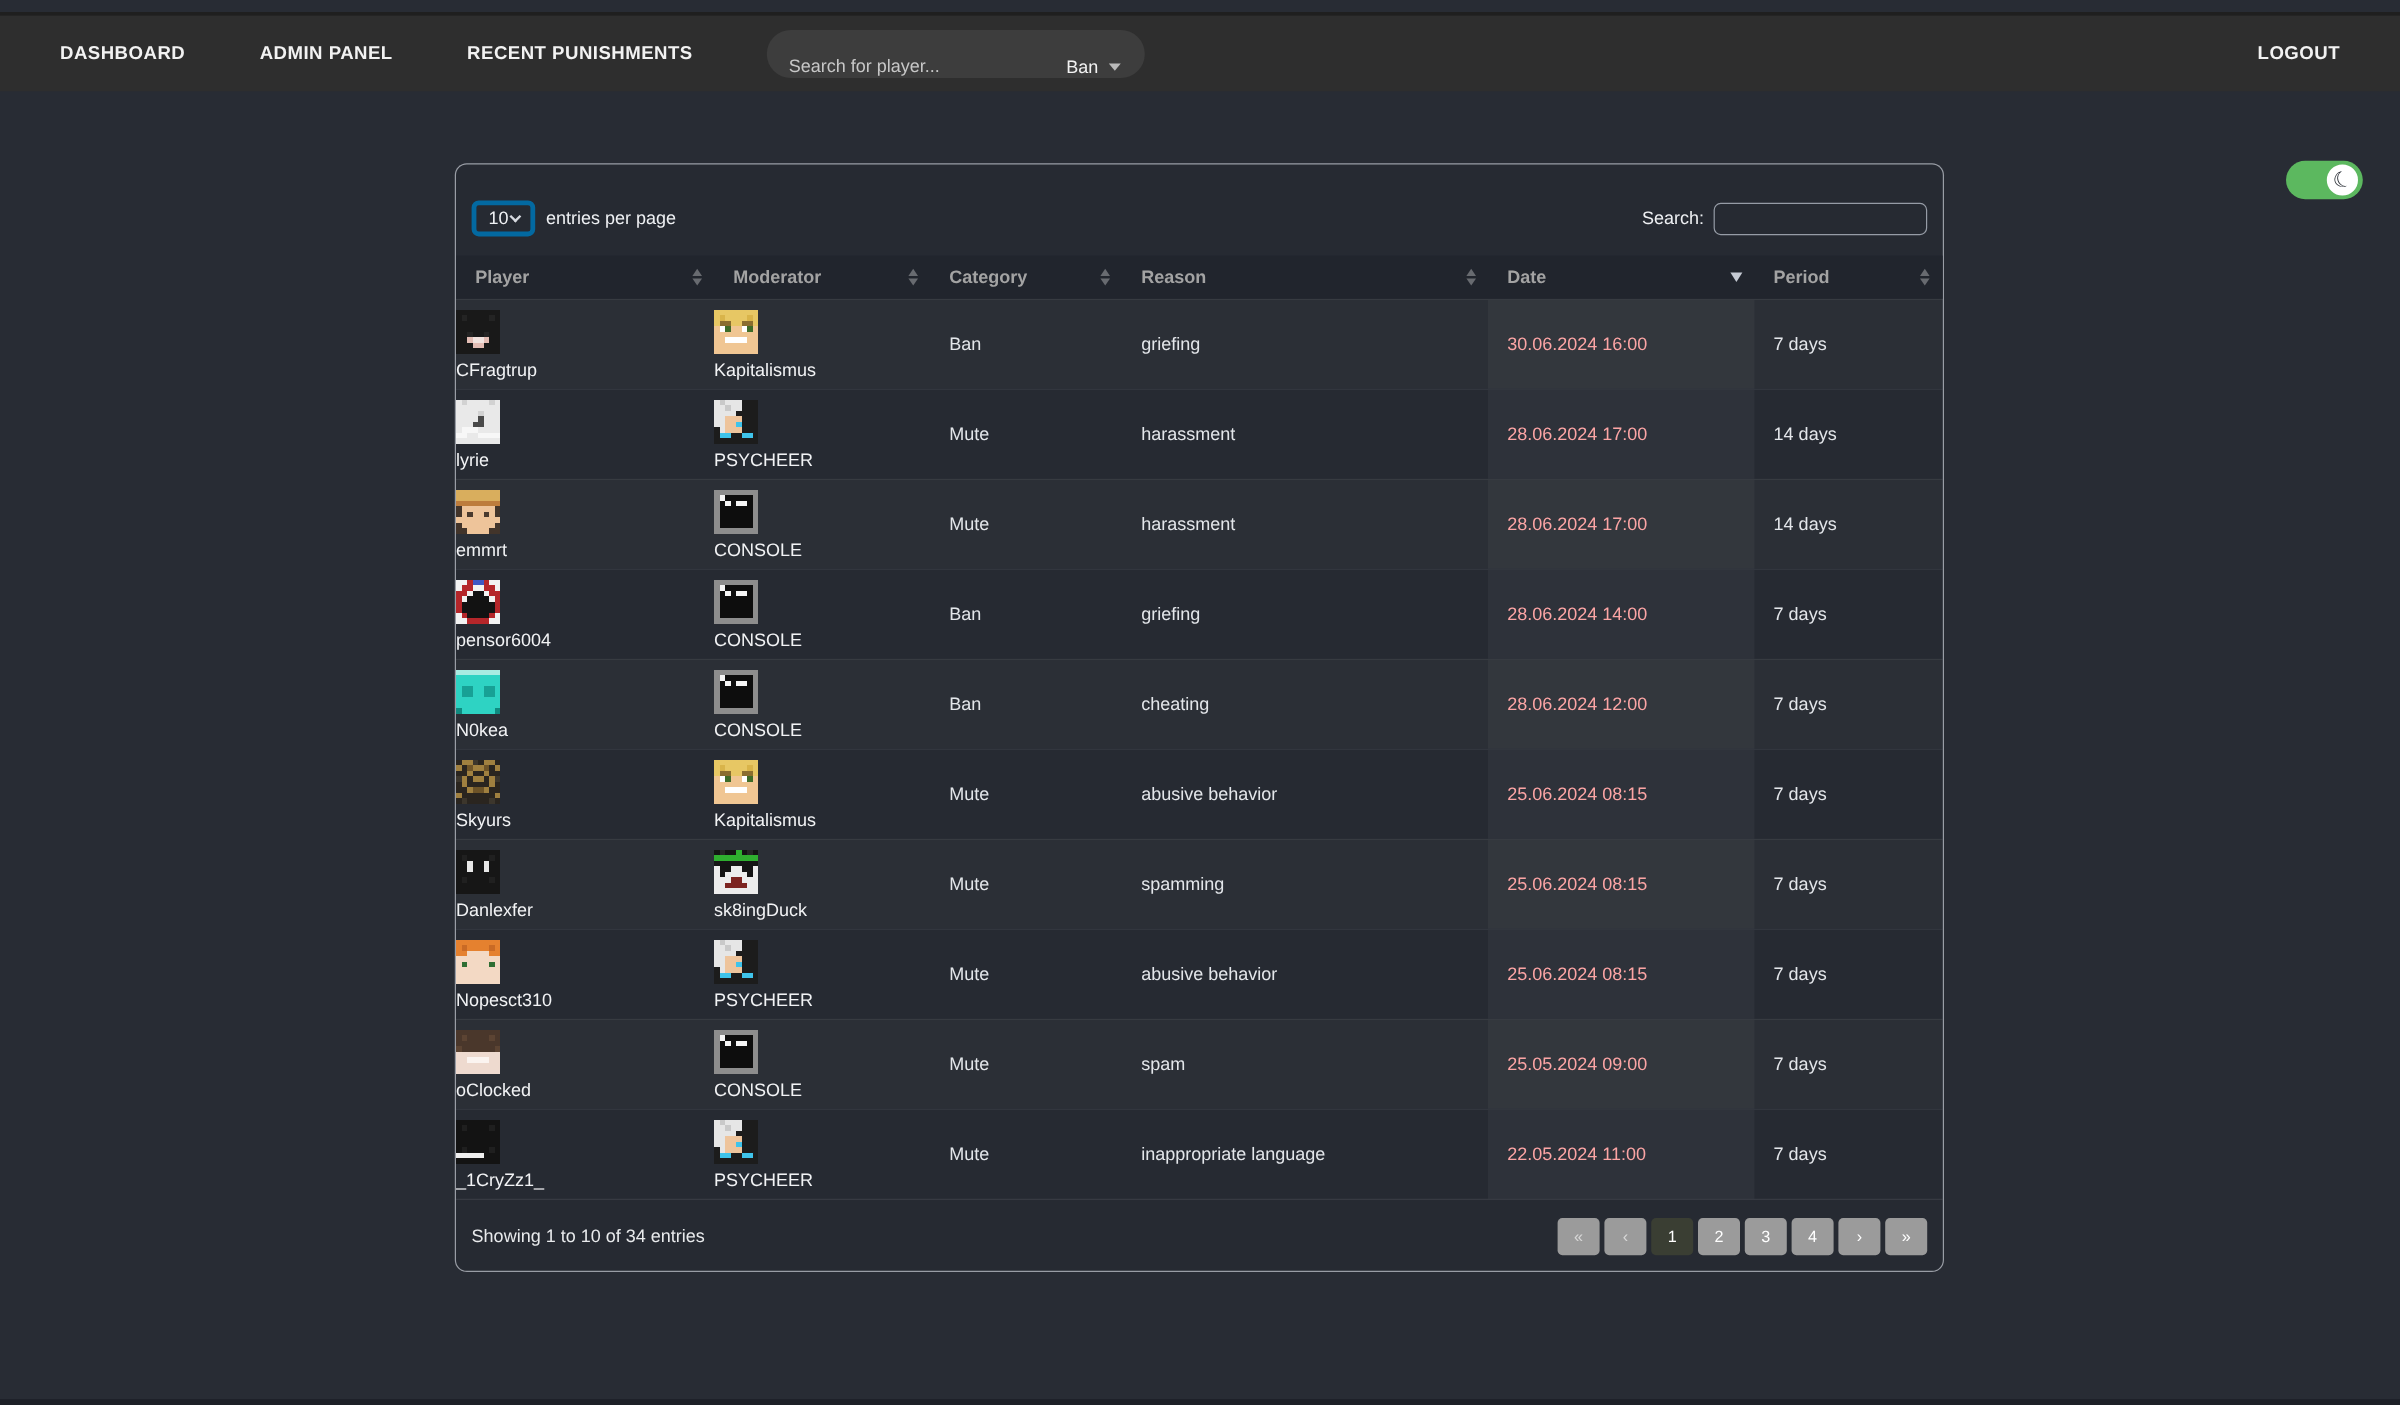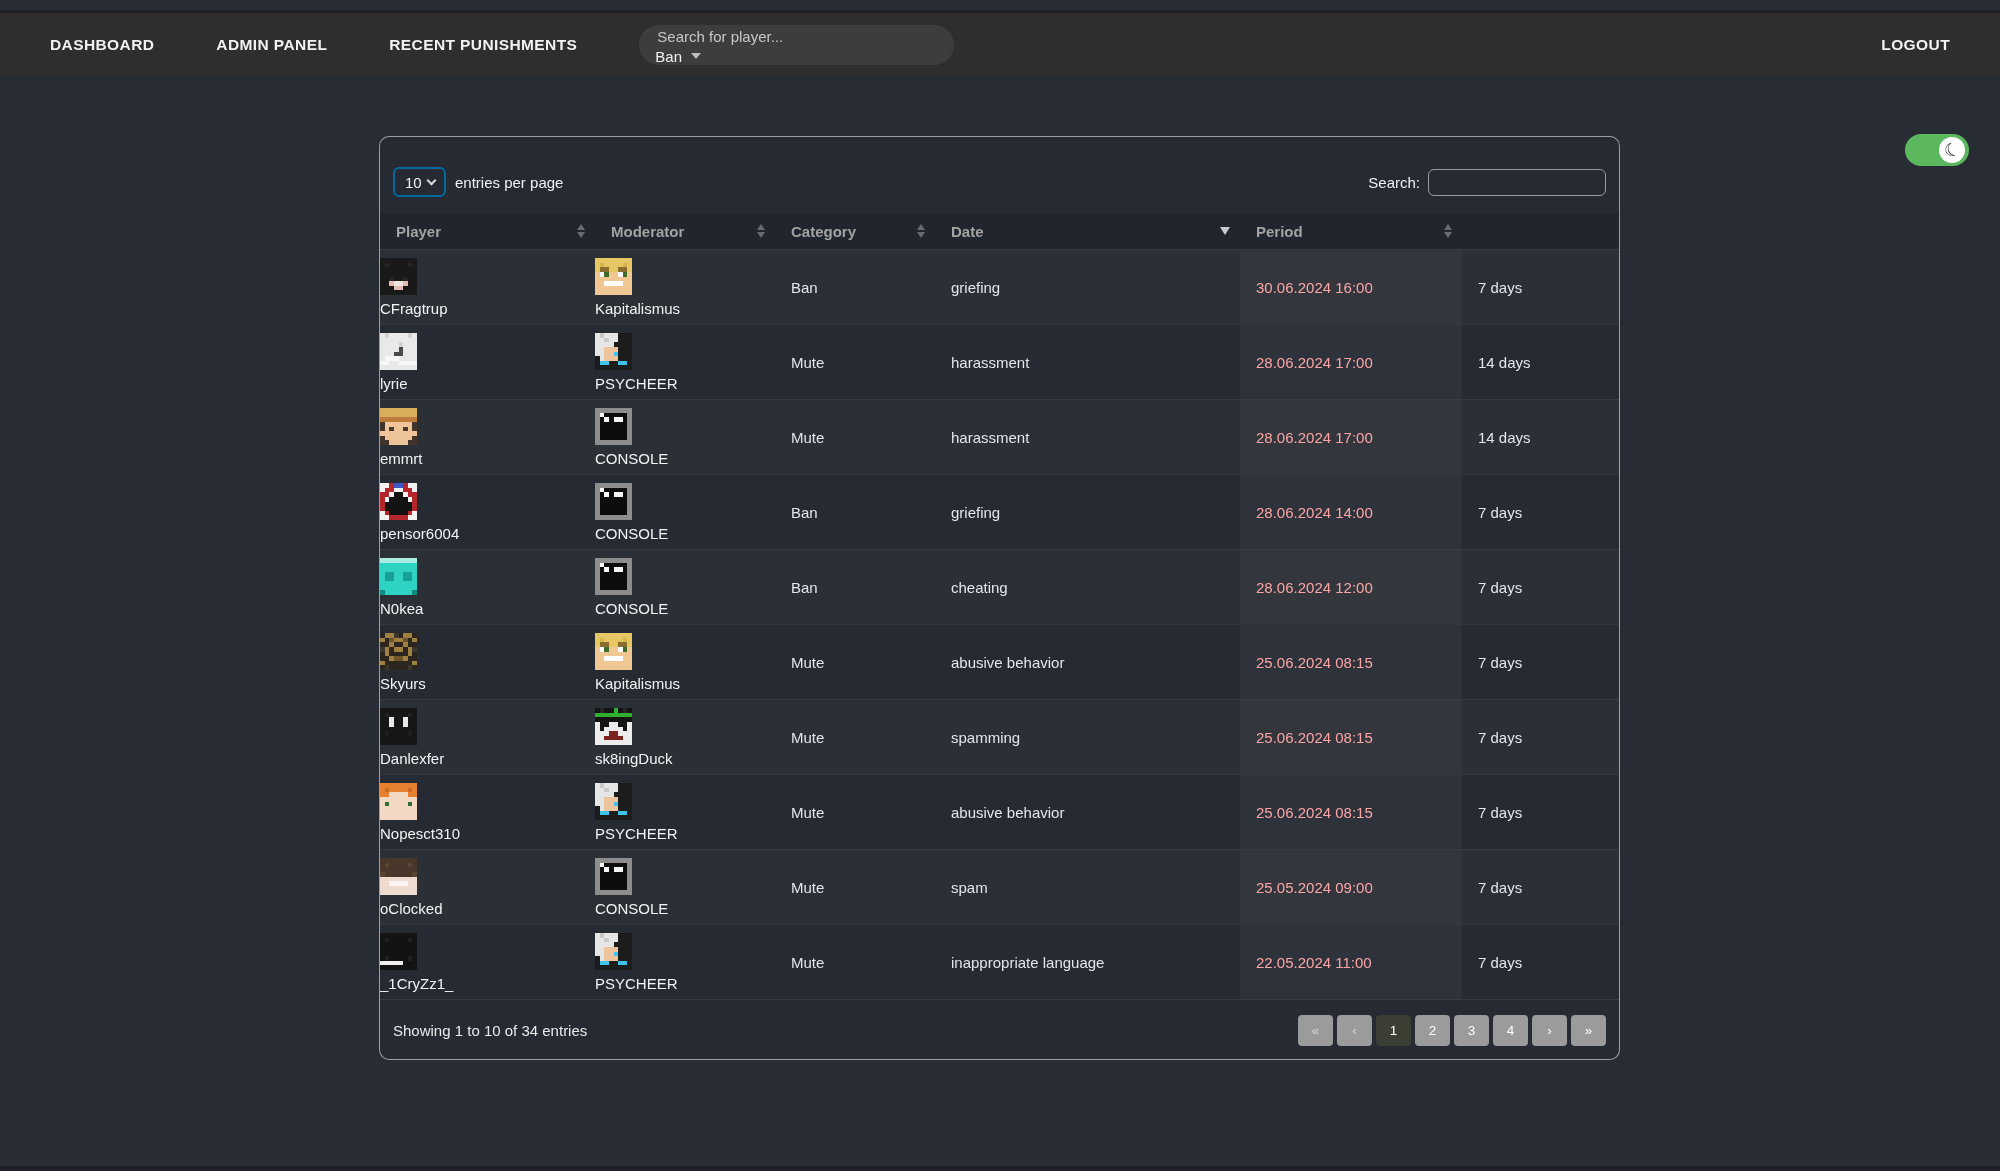--- a/index.html
+++ b/index.html
@@ -15,21 +15,21 @@
     position:absolute; top:0; left:0; width:100%; height:66px;
     background:#2e2e2e; border-top:3px solid #1f1f1f;
     display:flex; align-items:center; padding:0 50px;margin-top:10px;
   }
   .nav-link {
     color:#f2f2f2; font-size:15.5px; font-weight:600; letter-spacing:.4px;
     margin-right:62px; cursor:pointer; text-decoration:none; white-space:nowrap;
   }
   .search-pill {
     width:315px; height:40px; border-radius:20px; background:#3d3d3d;
-    display:flex; align-items:flex-start; padding:0 16px;flex-direction:column;
+    display:flex; align-items:flex-end; padding:0 16px;
   }
   .search-pill input {
     flex:1; min-width:0; background:transparent; border:none; outline:none;
     color:#e8e8e8; font-size:15px; font-family:inherit;
   }
   .search-pill input::placeholder { color:#c7c7c7; }
   .filter-btn {
     display:flex; align-items:center; gap:9px; background:none; border:none;
     color:#f2f2f2; font-size:15px; font-family:inherit; cursor:pointer; padding:0 4px 0 0;
   }
@@ -52,21 +52,21 @@
     position:absolute; left:379px; top:136px; width:1241px; height:924px;
     border:1px solid rgba(215,220,228,.65); border-radius:10px;
     background:#262a32; overflow:hidden;
   }
   .card-top {
     height:76px; display:flex; align-items:center; justify-content:space-between;
     padding:14px 13px 0;
   }
   .entries { display:flex; align-items:center; gap:9px; font-size:15px; color:#eef0f3; }
   .select-box {
-    width:53px; height:30px; border:2px solid #0369a1; border-radius:6px;
+    width:53px; height:30px; border:4px solid #0369a1; border-radius:6px;
     display:flex; align-items:center; justify-content:space-between;
     padding:0 9px 0 10px; font-size:15px; cursor:pointer; color:#f0f2f5;
   }
   .chev {
     width:7px; height:7px; border-right:2px solid #d7dae0; border-bottom:2px solid #d7dae0;
     transform:rotate(45deg); margin-top:-4px;
   }
   .searchbox { display:flex; align-items:center; gap:8px; font-size:15px; color:#eef0f3; }
   .searchbox input {
     width:178px; height:27px; border:1px solid #969ca6; border-radius:6px;
@@ -167,20 +167,27 @@
         </span>
       </div>
       <div class="hcell">
         <span>Category</span>
         <span class="sort-stack">
           <span class="tri-u"></span>
           <span class="tri-d"></span>
         </span>
       </div>
       <div class="hcell">
+        <span>Reason</span>
+        <span class="sort-stack">
+          <span class="tri-u"></span>
+          <span class="tri-d"></span>
+        </span>
+      </div>
+      <div class="hcell">
         <span>Date</span>
         <span class="tri-desc"></span>
       </div>
       <div class="hcell">
         <span>Period</span>
         <span class="sort-stack">
           <span class="tri-u"></span>
           <span class="tri-d"></span>
         </span>
       </div>

